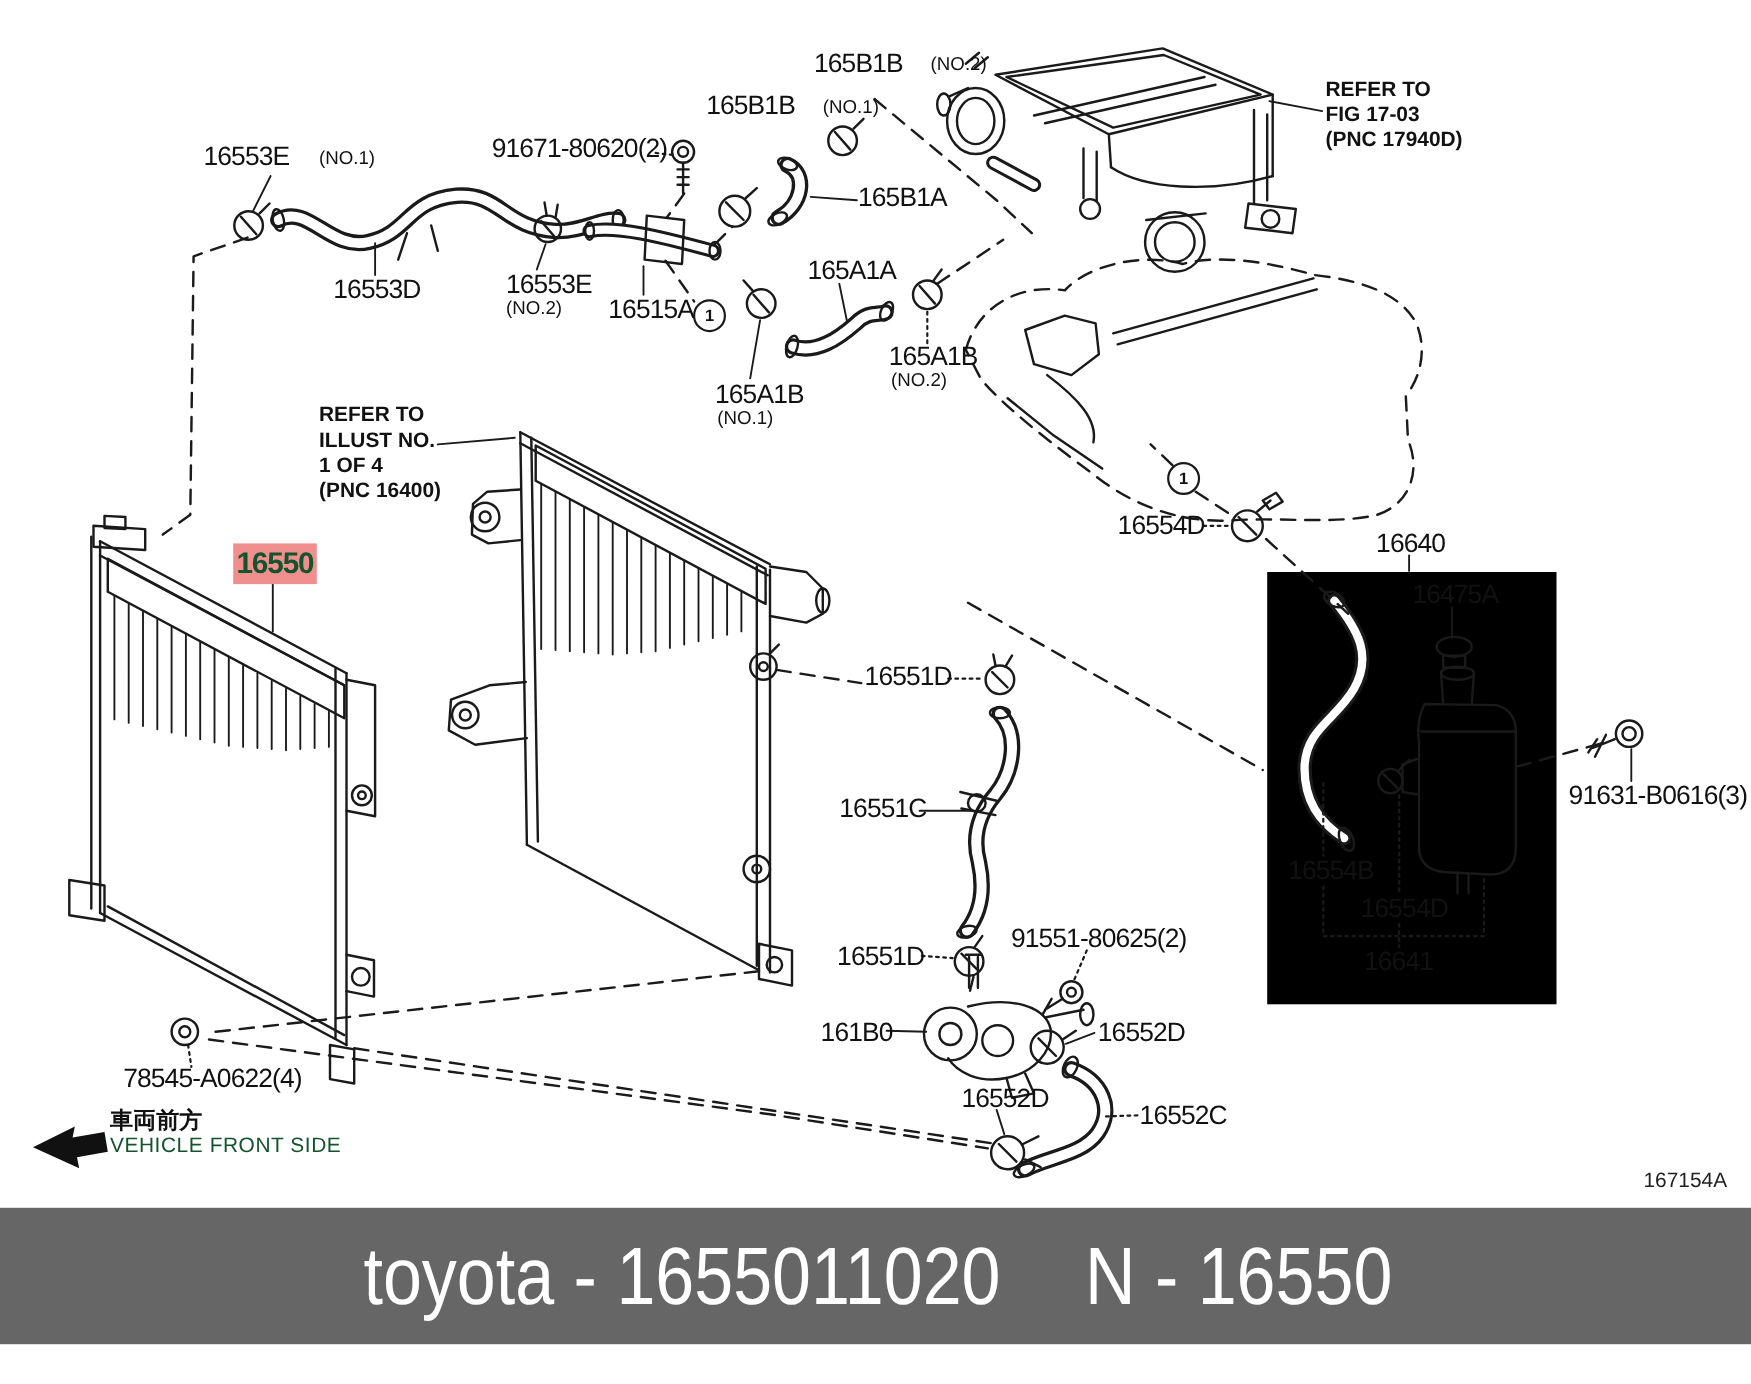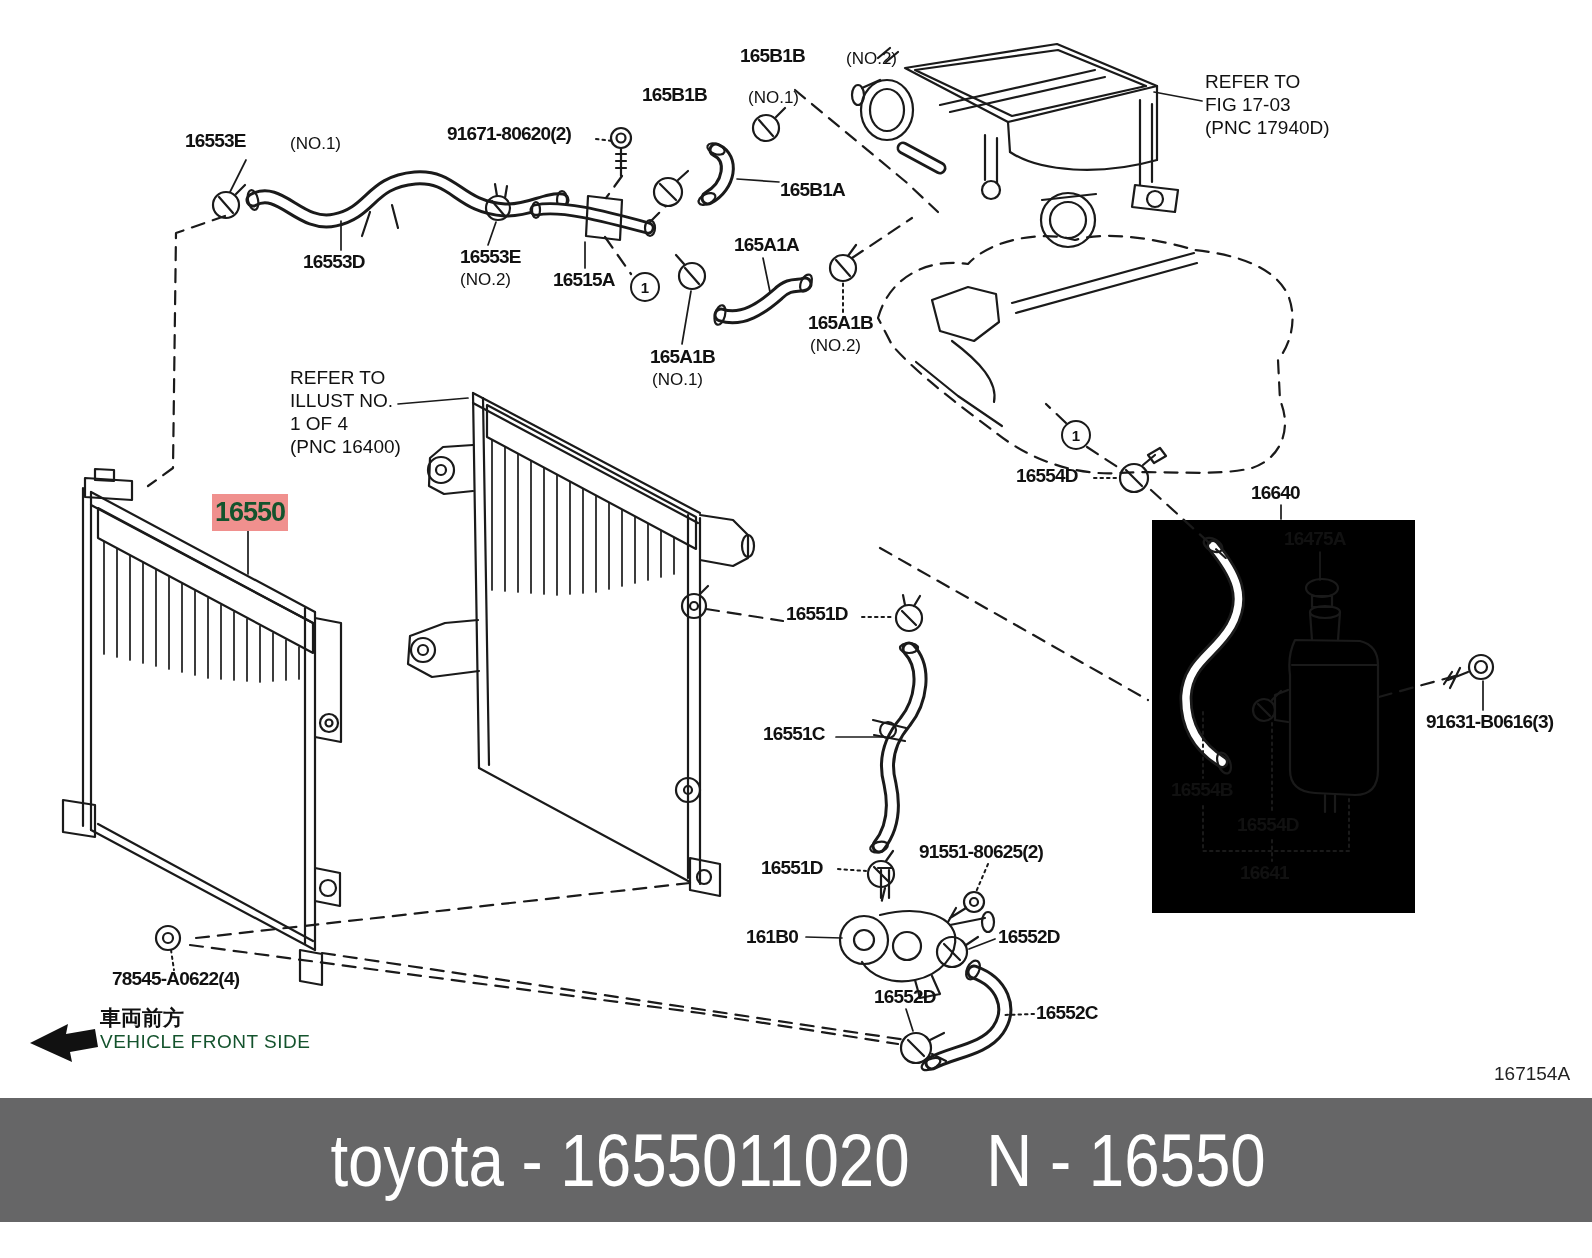--- a/index.html
+++ b/index.html
@@ -1,23 +1,23 @@
 <!DOCTYPE html>
 <html><head>
 <meta charset="utf-8">
 <style>
   html,body{margin:0;padding:0;background:#fff;}
   #stage{position:relative;width:1592px;height:1258px;background:#ffffff;overflow:hidden;
          font-family:"Liberation Sans",sans-serif;}
   #diagram{position:absolute;left:0;top:0;}
-  .lbl{position:absolute;font-weight:bold;font-size:19px;line-height:1;color:#111;
+  .lbl{position:absolute;font-weight:normal;font-size:24px;line-height:1;color:#111;
        white-space:nowrap;letter-spacing:-0.8px;}
   .lbl.small{font-weight:normal;font-size:17px;letter-spacing:0;}
   .lbl.code{font-weight:normal;font-size:19px;letter-spacing:0;color:#222;}
-  .note{position:absolute;font-weight:normal;font-size:19px;line-height:23px;color:#111;
+  .note{position:absolute;font-weight:bold;font-size:19px;line-height:23px;color:#111;
         white-space:nowrap;letter-spacing:0;}
   .marker{position:absolute;width:26px;height:26px;border:2px solid #1a1a1a;border-radius:50%;
         background:#fff;display:flex;align-items:center;justify-content:center;
         font-size:15px;font-weight:bold;color:#111;transform:translate(-50%,-50%);}
   #highlight-label{position:absolute;left:212px;top:494px;width:76px;height:37px;
         display:flex;align-items:center;justify-content:center;
         font-size:27px;font-weight:bold;letter-spacing:-1px;}
   #front-jp{position:absolute;left:100px;top:1004px;font-size:21px;font-weight:bold;color:#111;}
   #front-en{position:absolute;left:100px;top:1031px;font-size:19px;color:#14532d;letter-spacing:.5px;}
   #footer{position:absolute;left:0;top:1098px;width:1592px;height:124px;}
@@ -328,21 +328,21 @@
       <div class="lbl small" style="left: 846px; top: 50px;">(NO.2)</div>
       <div class="lbl part" style="left: 642px; top: 85px;">165B1B</div>
       <div class="lbl small" style="left: 748px; top: 89px;">(NO.1)</div>
       <div class="lbl part" style="left: 447px; top: 124px;">91671-80620(2)</div>
       <div class="lbl part" style="left: 185px; top: 131px;">16553E</div>
       <div class="lbl small" style="left: 290px; top: 135px;">(NO.1)</div>
       <div class="lbl part" style="left: 303px; top: 252px;">16553D</div>
       <div class="lbl part" style="left: 460px; top: 247px;">16553E</div>
       <div class="lbl small" style="left: 460px; top: 271px;">(NO.2)</div>
       <div class="lbl part" style="left: 553px; top: 270px;">16515A</div>
-      <div class="lbl part" style="left: 780px; top: 180px;">165B1A</div>
+      <div class="lbl part" style="left: 780px; top: 168px;">165B1A</div>
       <div class="lbl part" style="left: 734px; top: 235px;">165A1A</div>
       <div class="lbl part" style="left: 808px; top: 313px;">165A1B</div>
       <div class="lbl small" style="left: 810px; top: 337px;">(NO.2)</div>
       <div class="lbl part" style="left: 650px; top: 347px;">165A1B</div>
       <div class="lbl small" style="left: 652px; top: 371px;">(NO.1)</div>
       <div class="lbl part" style="left: 1016px; top: 466px;">16554D</div>
       <div class="lbl part" style="left: 1251px; top: 483px;">16640</div>
       <div class="lbl part" style="left: 1284px; top: 529px;">16475A</div>
       <div class="lbl part" style="left: 1426px; top: 712px;">91631-B0616(3)</div>
       <div class="lbl part" style="left: 1171px; top: 780px;">16554B</div>

